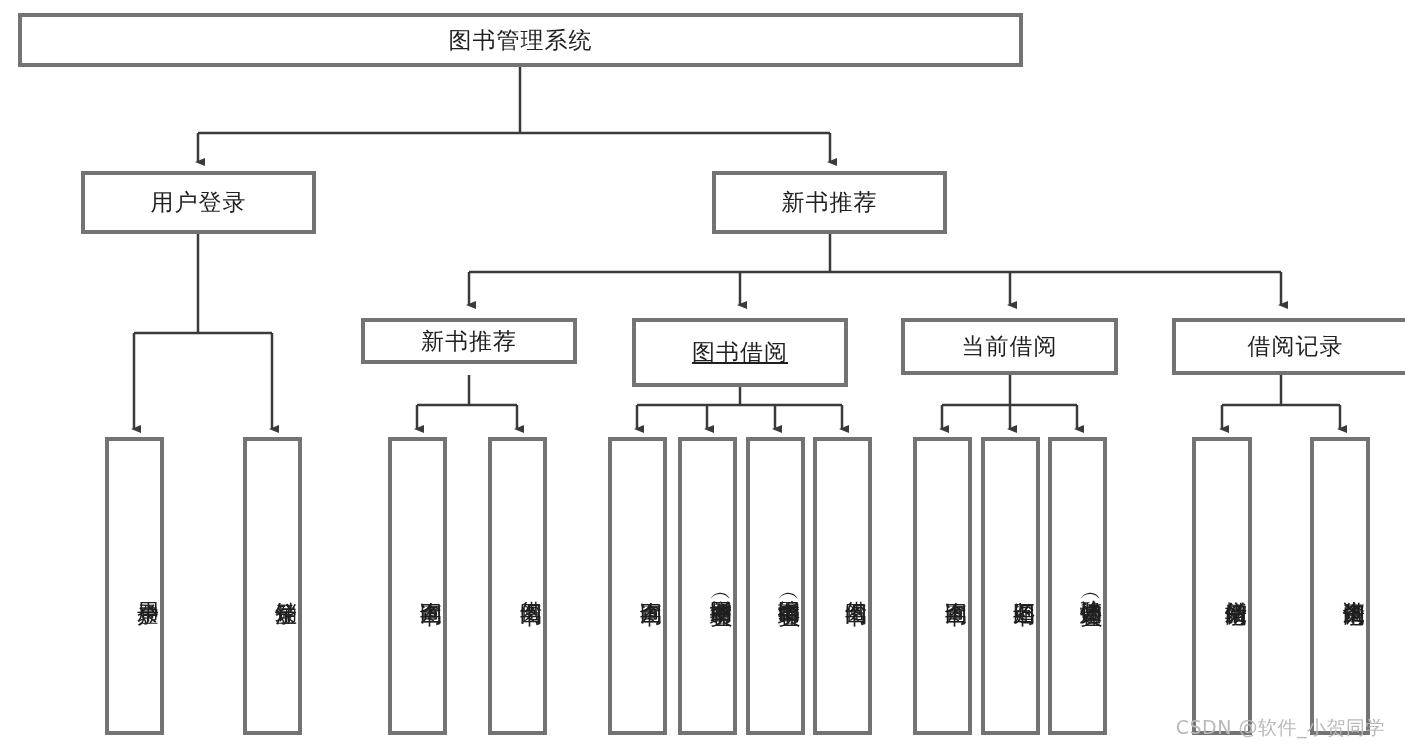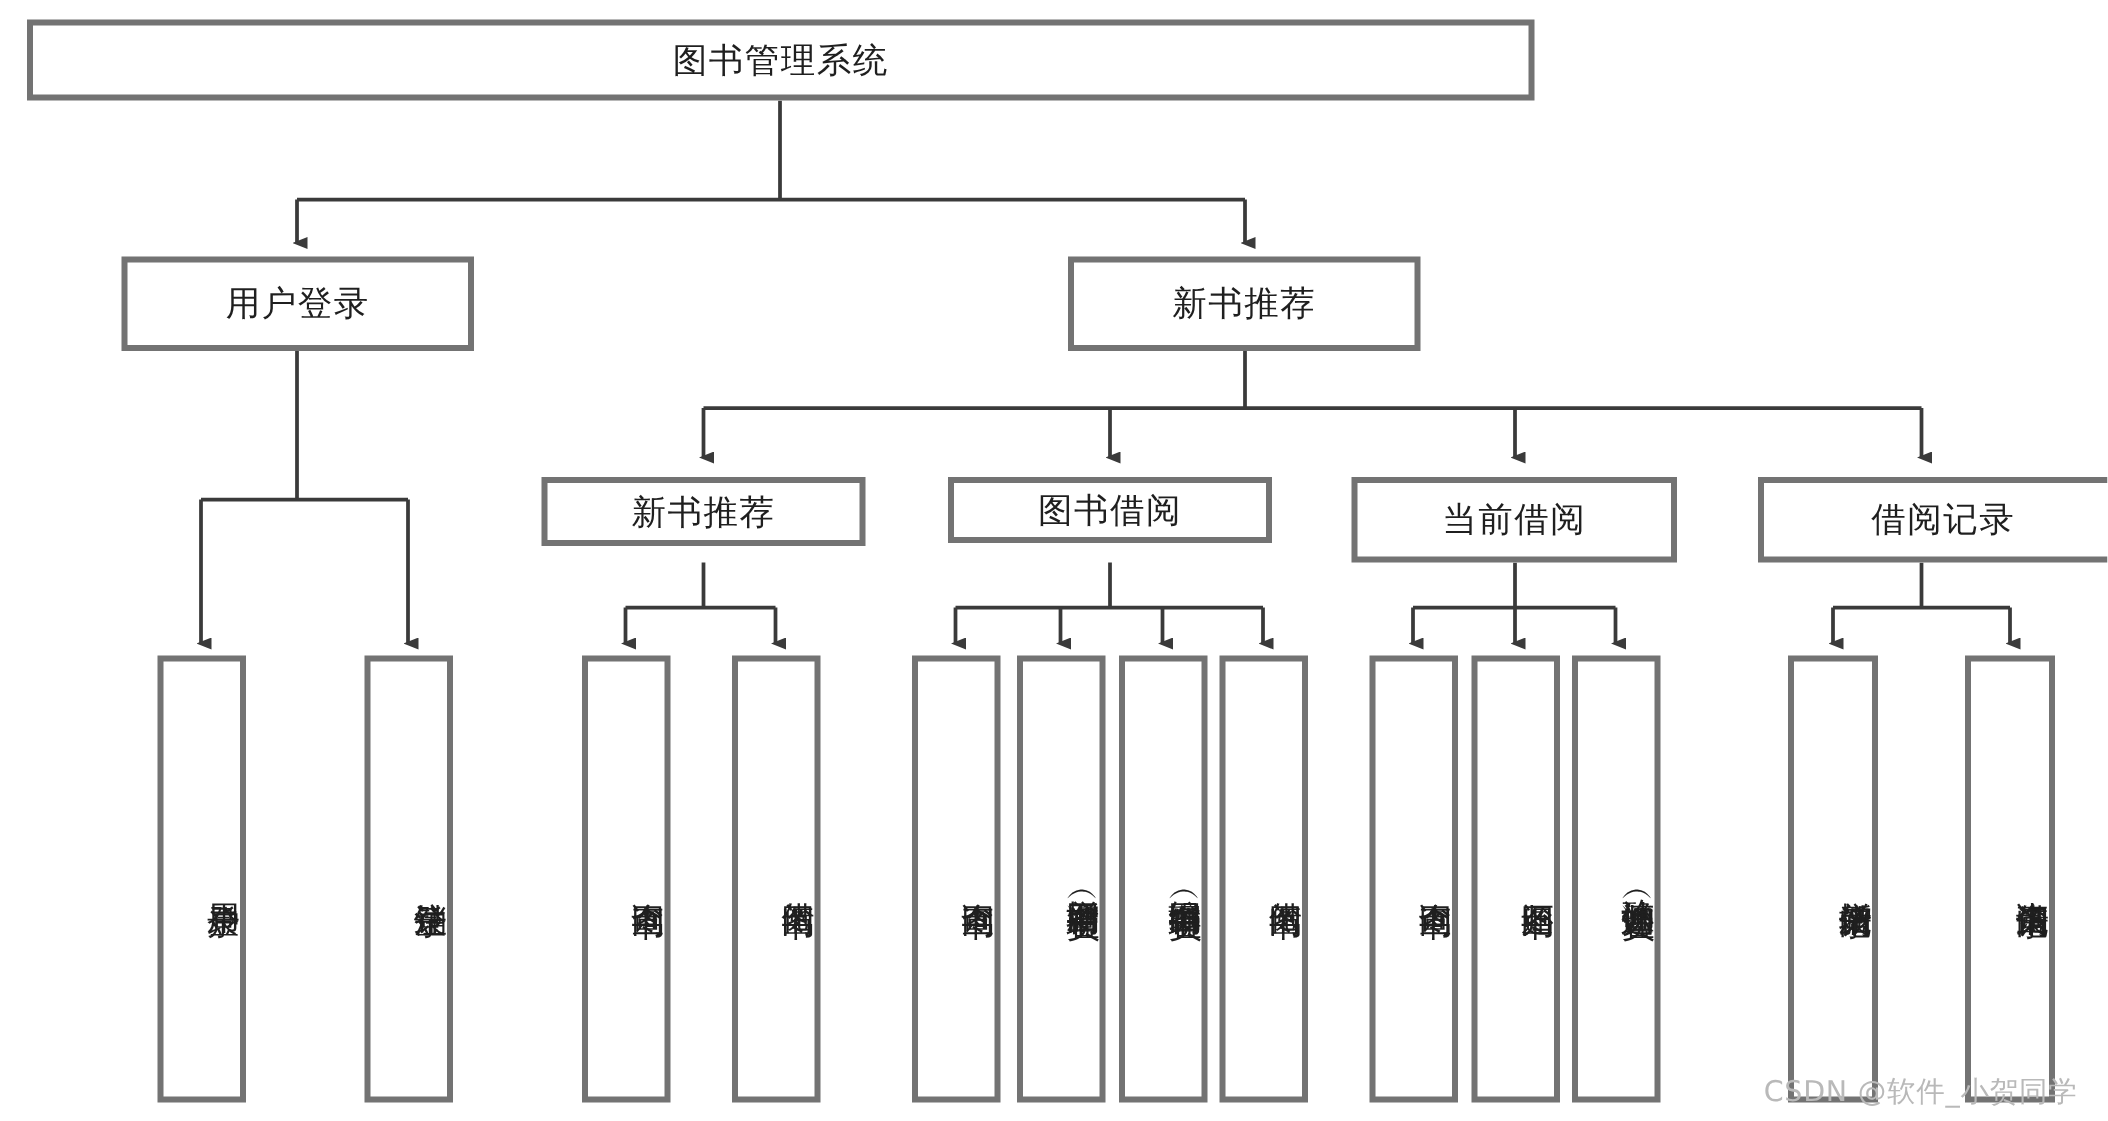--- a/index.html
+++ b/index.html
@@ -127,21 +127,21 @@
   <div class="node horiz" style="left:81px; top:171px; width:235px; height:63px;">
     <span>用户登录</span>
   </div>
   <div class="node horiz" style="left:712px; top:171px; width:235px; height:63px;">
     <span>新书推荐</span>
   </div>
 
   <div class="node horiz" style="left:361px; top:318px; width:216px; height:46px;">
     <span>新书推荐</span>
   </div>
-  <div class="node horiz" style="left:632px; top:318px; width:216px; height:44px;">
+  <div class="node horiz" style="left:632px; top:318px; width:216px; height:69px;text-decoration:underline;">
     <span>图书借阅</span>
   </div>
   <div class="node horiz" style="left:901px; top:318px; width:217px; height:57px;">
     <span>当前借阅</span>
   </div>
   <div class="node horiz" style="left:1172px; top:318px; width:247px; height:57px;">
     <span>借阅记录</span>
   </div>
 
   <div class="node vert" style="left:105px; top:437px; width:59px; height:298px;">

